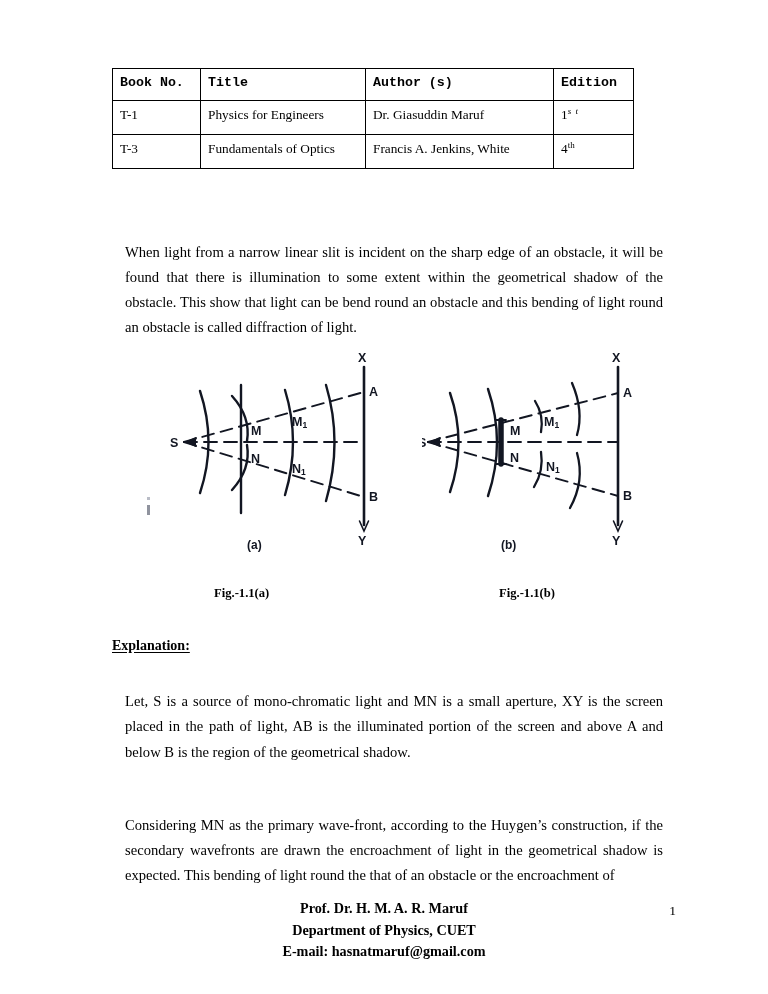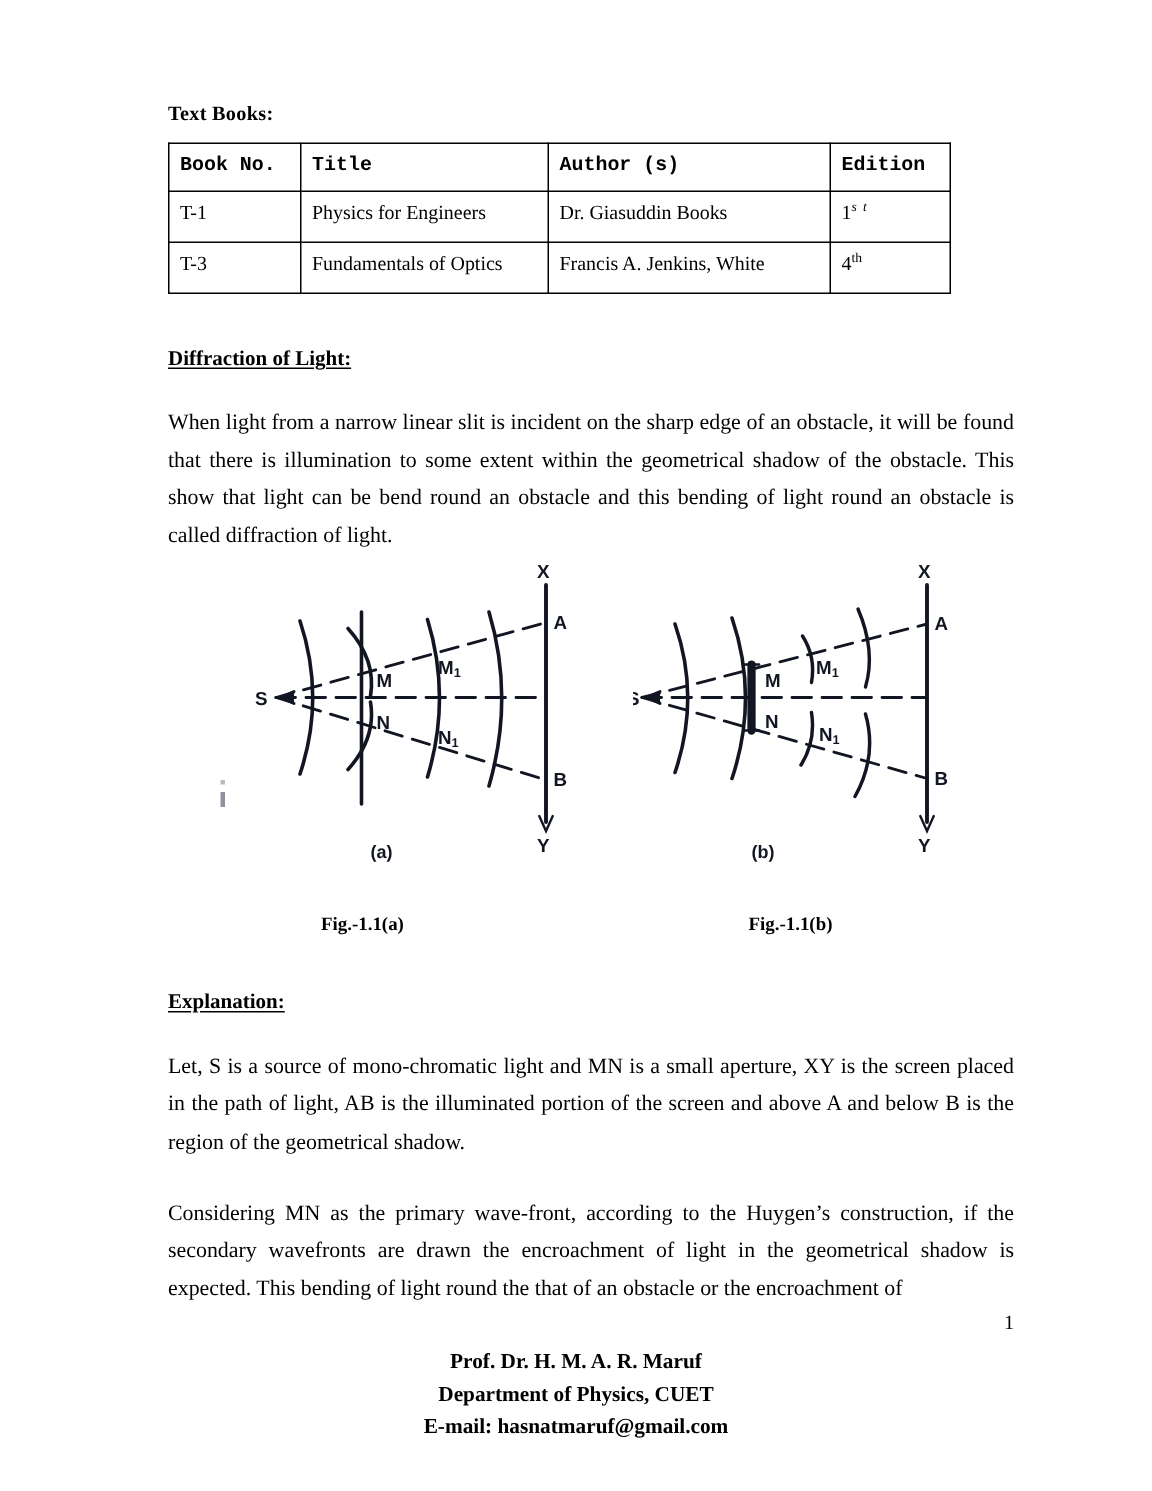--- a/index.html
+++ b/index.html
@@ -72,21 +72,21 @@
   .col-auth  { width: 173px; }
   .col-ed    { width: 65px; }
   sup { font-size: 9px; vertical-align: super; line-height: 0; }
   .sup-wide { letter-spacing: 1px; font-style: italic; }
 
   
   .para {
     font-size: 14.6px;
     line-height: 1.72;
     text-align: justify;
-    margin: 0;
+    margin: 13px;
     hyphens: none;
   }
   .spacer-22 { height: 22px; }
   .spacer-14 { height: 14px; }
 
   
   .figures-row {
     position: relative;
     width: 564px;
     height: 205px;
@@ -151,51 +151,49 @@
   }
   .footer div { white-space: nowrap; }
 </style>
 </head>
 <body>
 
 <div class="page">
 
   <div class="content">
 
-    <div class="heading-plain">Text Books:</div>
 
     <table class="books">
       <thead>
         <tr>
           <th class="col-no">Book No.</th>
           <th class="col-title">Title</th>
           <th class="col-auth">Author (s)</th>
           <th class="col-ed">Edition</th>
         </tr>
       </thead>
       <tbody>
         <tr>
           <td>T-1</td>
           <td>Physics for Engineers</td>
-          <td>Dr. Giasuddin Books</td>
+          <td>Dr. Giasuddin Maruf</td>
           <td><span>1</span><sup class="sup-wide">s t</sup></td>
         </tr>
         <tr>
           <td>T-3</td>
           <td>Fundamentals of Optics</td>
           <td>Francis A. Jenkins, White</td>
           <td><span>4</span><sup>th</sup></td>
         </tr>
       </tbody>
     </table>
 
     <div class="spacer-22"></div>
     <div class="spacer-14"></div>
 
-    <div class="heading-underline">Diffraction of Light:</div>
 
     <div class="spacer-22"></div>
 
     <p class="para">When light from a narrow linear slit is incident on the sharp edge of an obstacle, it will be found that there is illumination to some extent within the geometrical shadow of the obstacle. This show that light can be bend round an obstacle and this bending of light round an obstacle is called diffraction of light.</p>
 
     <div class="figures-row">
 
       <div class="stray-dot"></div>
       <div class="stray-mark"></div>
 

